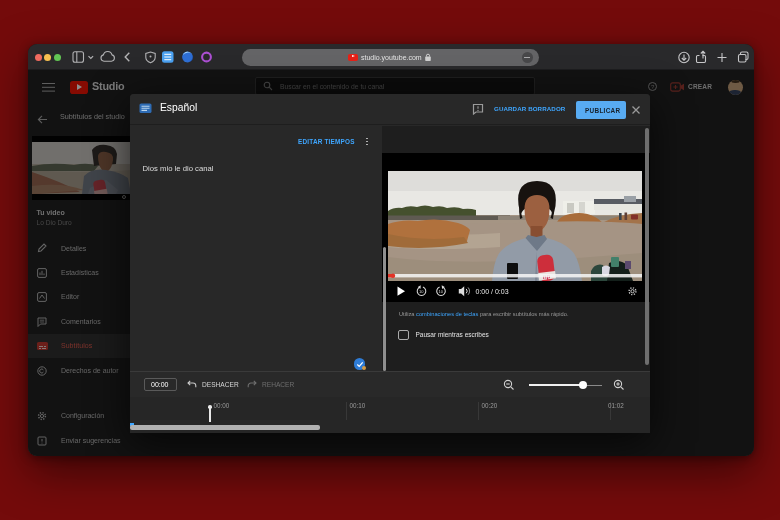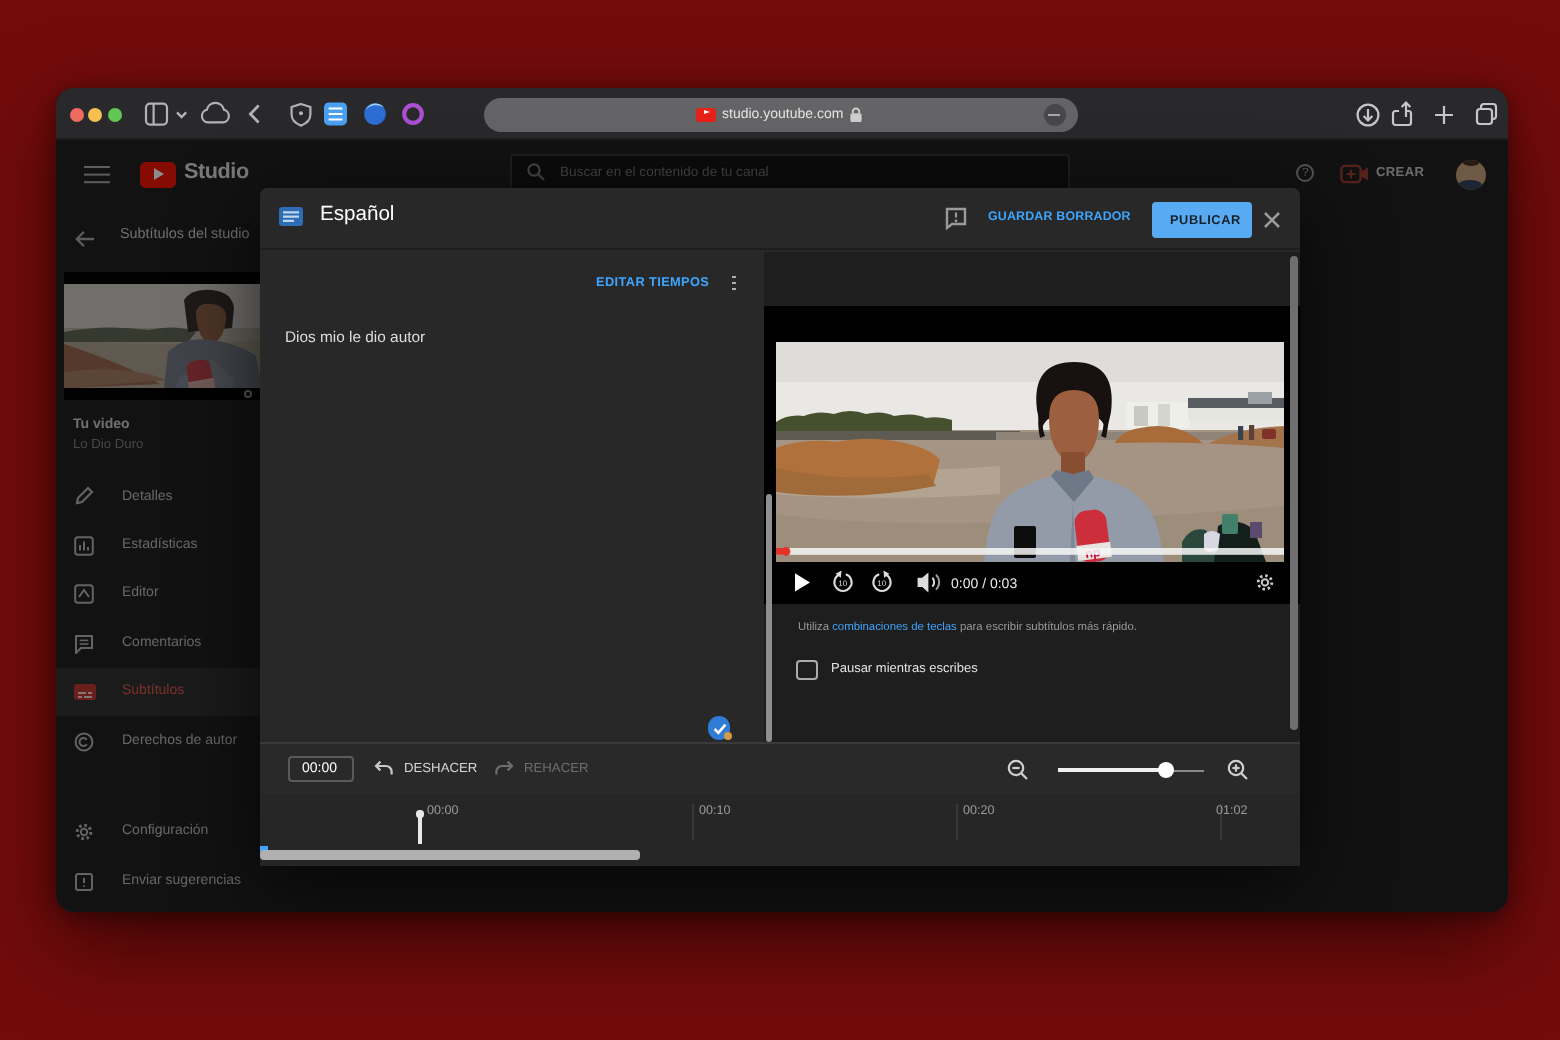--- a/index.html
+++ b/index.html
@@ -197,21 +197,21 @@
 <div class="tx" style="left:494px;top:104.9px;font-size:6.2px;font-weight:bold;color:#3ea6ff;letter-spacing:.1px;">GUARDAR BORRADOR</div>
 <div class="a" style="left:576px;top:101px;width:50px;height:18px;background:#58abf2;border-radius:2px;"></div>
 <div class="tx" style="left:585px;top:106.8px;font-size:6.4px;font-weight:bold;color:#17212c;letter-spacing:.3px;">PUBLICAR</div>
 <svg class="a" style="left:630.5px;top:105px;" width="10" height="10" viewBox="0 0 10 10">
           <path d="M1.5 1.5 L8.5 8.5 M8.5 1.5 L1.5 8.5" stroke="#9a9a9a" stroke-width="1.3"></path>
         </svg>
 
 <div class="a" style="left:130px;top:126px;width:252px;height:245px;background:#282828;"></div>
 <div class="tx" style="left:298px;top:138px;font-size:6.4px;font-weight:bold;color:#3ea6ff;letter-spacing:.2px;">EDITAR TIEMPOS</div>
 <div class="a" style="left:366px;top:137.5px;width:1.6px;height:1.6px;background:#b0b0b0;box-shadow:0 3px 0 #b0b0b0,0 6px 0 #b0b0b0;"></div>
-<div class="tx" style="left:142.5px;top:163.5px;font-size:7.7px;color:#dedede;">Dios mio le dio autor</div>
+<div class="tx" style="left:142.5px;top:163.5px;font-size:7.7px;color:#dedede;">Dios mio le dio canal</div>
 <div class="a" style="left:353.5px;top:358px;width:11.5px;height:11.5px;border-radius:50%;background:#2e7cd6;"></div>
 <svg class="a" style="left:355.5px;top:360.5px;" width="8" height="7" viewBox="0 0 8 7">
           <path d="M1.3 3.5 L3.2 5.4 L6.7 1.3" fill="none" stroke="#fff" stroke-width="1.3"></path>
         </svg>
 <div class="a" style="left:361.5px;top:366px;width:4.2px;height:4.2px;border-radius:50%;background:#d29a45;"></div>
 <div class="a" style="left:383px;top:247px;width:3.4px;height:124px;background:#8f8f8f;border-radius:2px;z-index:5;"></div>
 
 <div class="a" style="left:382px;top:126px;width:268px;height:245px;background:#1e1e1e;"></div>
 <div class="a" style="left:382px;top:153px;width:268px;height:149px;background:#000;"></div>
 

